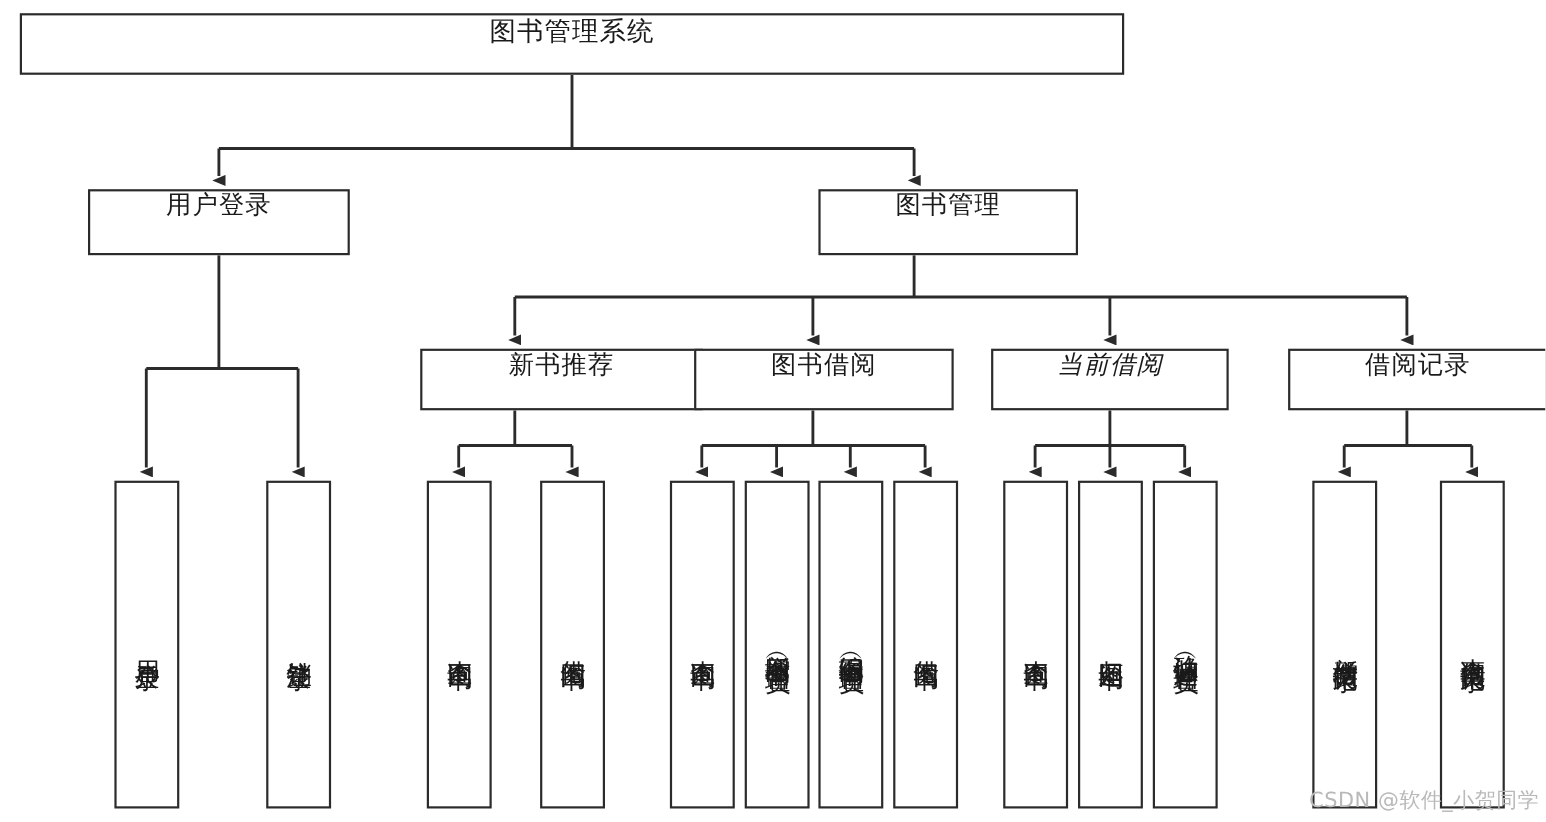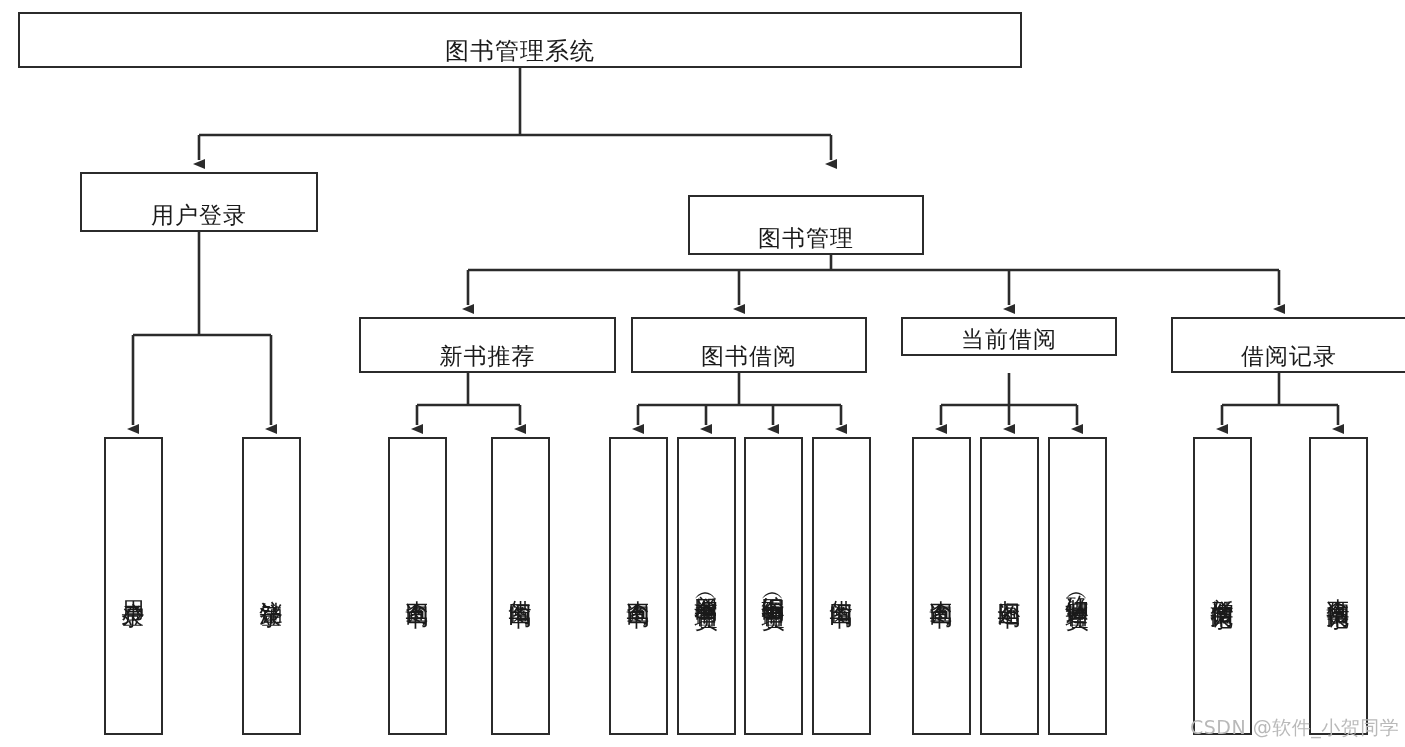--- a/index.html
+++ b/index.html
@@ -23,21 +23,21 @@
     top: 0;
     width: 1405px;
     height: 747px;
   }
   .node {
     position: absolute;
     box-sizing: border-box;
     border: 2.5px solid #2b2b2b;
     background: #ffffff;
     display: flex;
-    align-items: flex-end;
+    align-items: flex-start;
     justify-content: center;
     color: #1a1a1a;
   }
   .node-h {
     font-size: 23px;
     letter-spacing: 1px;
     line-height: 1.2;
   }
   .node-root {
     font-size: 24px;
@@ -131,31 +131,31 @@
     </g>
   </svg>
 
   <div class="node node-h node-root" style="left:18px; top:12px; width:1004px; height:56px;">
     <span>图书管理系统</span>
   </div>
 
   <div class="node node-h" style="left:80px; top:172px; width:238px; height:60px;">
     <span>用户登录</span>
   </div>
-  <div class="node node-h" style="left:688px; top:172px; width:236px; height:60px;margin-top:23px;">
+  <div class="node node-h" style="left:744px; top:172px; width:236px; height:60px;">
     <span>图书管理</span>
   </div>
 
-  <div class="node node-h" style="left:359px; top:317px; width:257px; height:56px;">
+  <div class="node node-h" style="left:382px; top:317px; width:257px; height:56px;">
     <span>新书推荐</span>
   </div>
   <div class="node node-h" style="left:631px; top:317px; width:236px; height:56px;">
     <span>图书借阅</span>
   </div>
-  <div class="node node-h" style="left:901px; top:317px; width:216px; height:39px;">
+  <div class="node node-h" style="left:901px; top:317px; width:216px; height:56px;font-style:italic;">
     <span>当前借阅</span>
   </div>
   <div class="node node-h" style="left:1171px; top:317px; width:236px; height:56px;">
     <span>借阅记录</span>
   </div>
 
   <div class="node node-v" style="left:104px; top:437px; width:59px; height:298px;">
     <span class="vtext">用户登录</span>
   </div>
   <div class="node node-v" style="left:242px; top:437px; width:59px; height:298px;">

